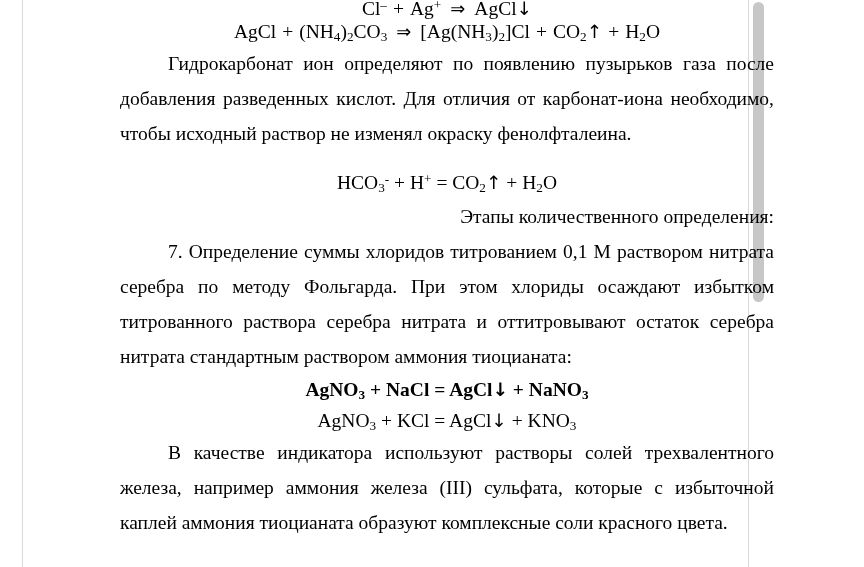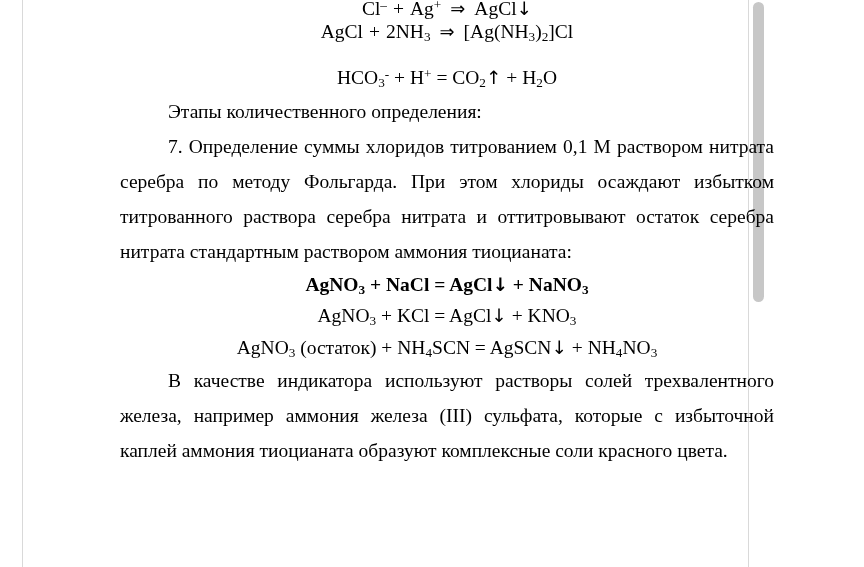--- a/index.html
+++ b/index.html
@@ -65,21 +65,21 @@
   }
   .para {
     text-align: justify;
     text-justify: inter-word;
     margin: 0;
     padding: 0;
     text-indent: 48px;
     line-height: 35px;
   }
   .plain-line {
-    text-align: left;
+    text-align: right;
     margin: 0;
     padding: 0;
     text-indent: 48px;
     line-height: 35px;
   }
   sub {
     font-size: 0.68em;
     vertical-align: -0.25em;
   }
   sup {
@@ -108,42 +108,40 @@
   <div class="right-scroll-zone">
     <div class="scroll-thumb"></div>
   </div>
 
   <div class="content">
 
     <div class="eq eq-block-1">
       Cl<sup>–</sup><span class="sp"></span>+<span class="sp"></span>Ag<sup>+</sup><span class="sp"></span><span class="dbl-arrow">⇒</span><span class="sp"></span>AgCl<span class="arrow">↓</span>
     </div>
 
+
     <div class="eq">
-      AgCl<span class="sp"></span>+<span class="sp"></span>2NH<sub>3</sub><span class="sp"></span><span class="dbl-arrow">⇒</span><span class="sp"></span>[Ag(NH<sub>3</sub>)<sub>2</sub>]Cl
+      AgCl<span class="sp"></span>+<span class="sp"></span>(NH<sub>4</sub>)<sub>2</sub>CO<sub>3</sub><span class="sp"></span><span class="dbl-arrow">⇒</span><span class="sp"></span>[Ag(NH<sub>3</sub>)<sub>2</sub>]Cl<span class="sp"></span>+<span class="sp"></span>CO<sub>2</sub><span class="arrow">↑</span><span class="sp"></span>+<span class="sp"></span>H<sub>2</sub>O
     </div>
 
-
+    <p class="para">Гидрокарбонат ион определяют по появлению пузырьков газа после добавления разведенных кислот. Для отличия от карбонат-иона необходимо, чтобы исходный раствор не изменял окраску фенолфталеина.</p>
 
     <div class="eq" style="padding-top:6px;padding-bottom:4px;margin-top:15px;">
       HCO<sub>3</sub><sup>-</sup> + H<sup>+</sup> = CO<sub>2</sub><span class="arrow">↑</span> + H<sub>2</sub>O
     </div>
 
     <p class="plain-line">Этапы количественного определения:</p>
 
     <p class="para">7. Определение суммы хлоридов титрованием 0,1 М раствором нитрата серебра по методу Фольгарда. При этом хлориды осаждают избытком титрованного раствора серебра нитрата и оттитровывают остаток серебра нитрата стандартным раствором аммония тиоцианата:</p>
 
     <div class="eq" style="padding-top:6px;font-weight:bold;">
       AgNO<sub>3</sub> + NaCl = AgCl<span class="arrow">↓</span> + NaNO<sub>3</sub>
     </div>
 
     <div class="eq" style="padding-top:8px;">
       AgNO<sub>3</sub> + KCl = AgCl<span class="arrow">↓</span> + KNO<sub>3</sub>
     </div>
 
-    <div class="eq" style="padding-top:8px;padding-bottom:4px;">
-      AgNO<sub>3</sub> (остаток) + NH<sub>4</sub>SCN = AgSCN<span class="arrow">↓</span> + NH<sub>4</sub>NO<sub>3</sub>
-    </div>
 
     <p class="para">В качестве индикатора используют растворы солей трехвалентного железа, например аммония железа (III) сульфата, которые с избыточной каплей аммония тиоцианата образуют комплексные соли красного цвета.</p>
 
   </div>
 </div>
 
 </body></html>

